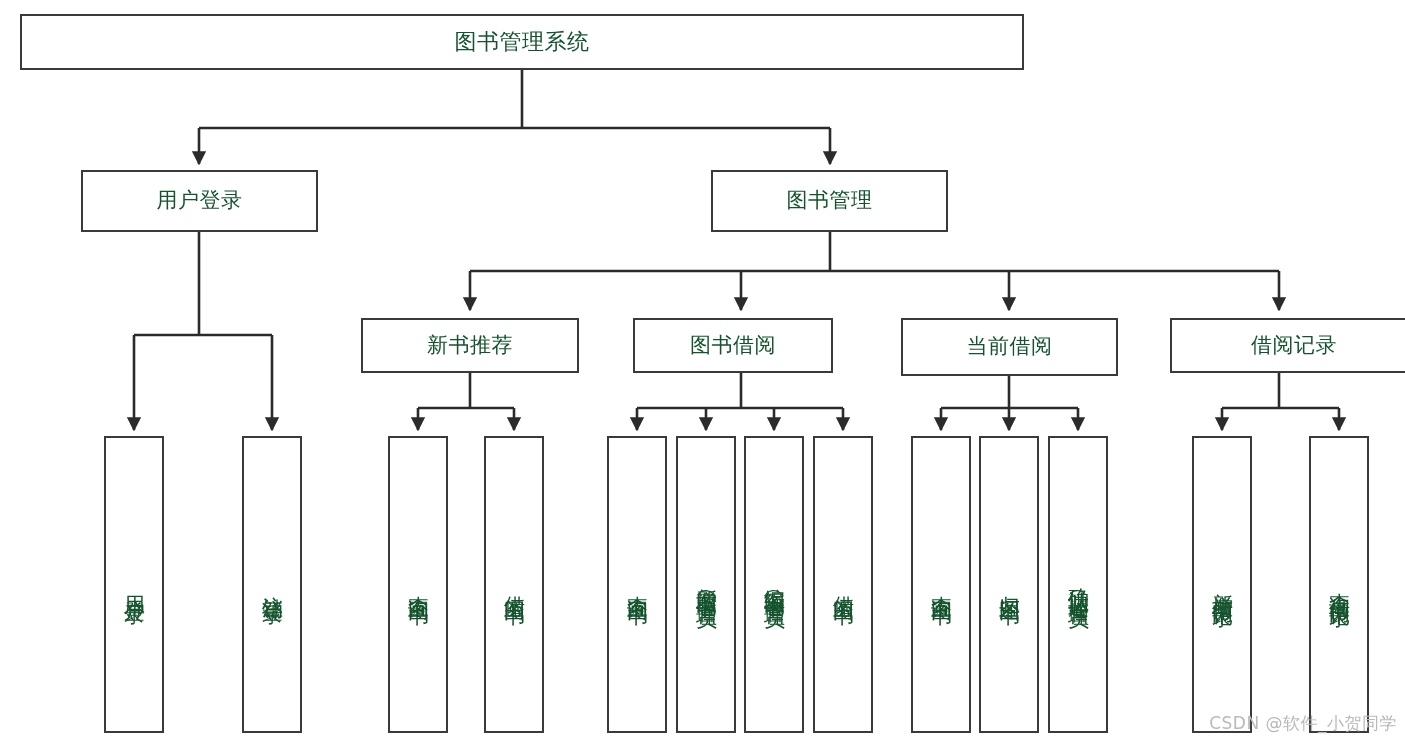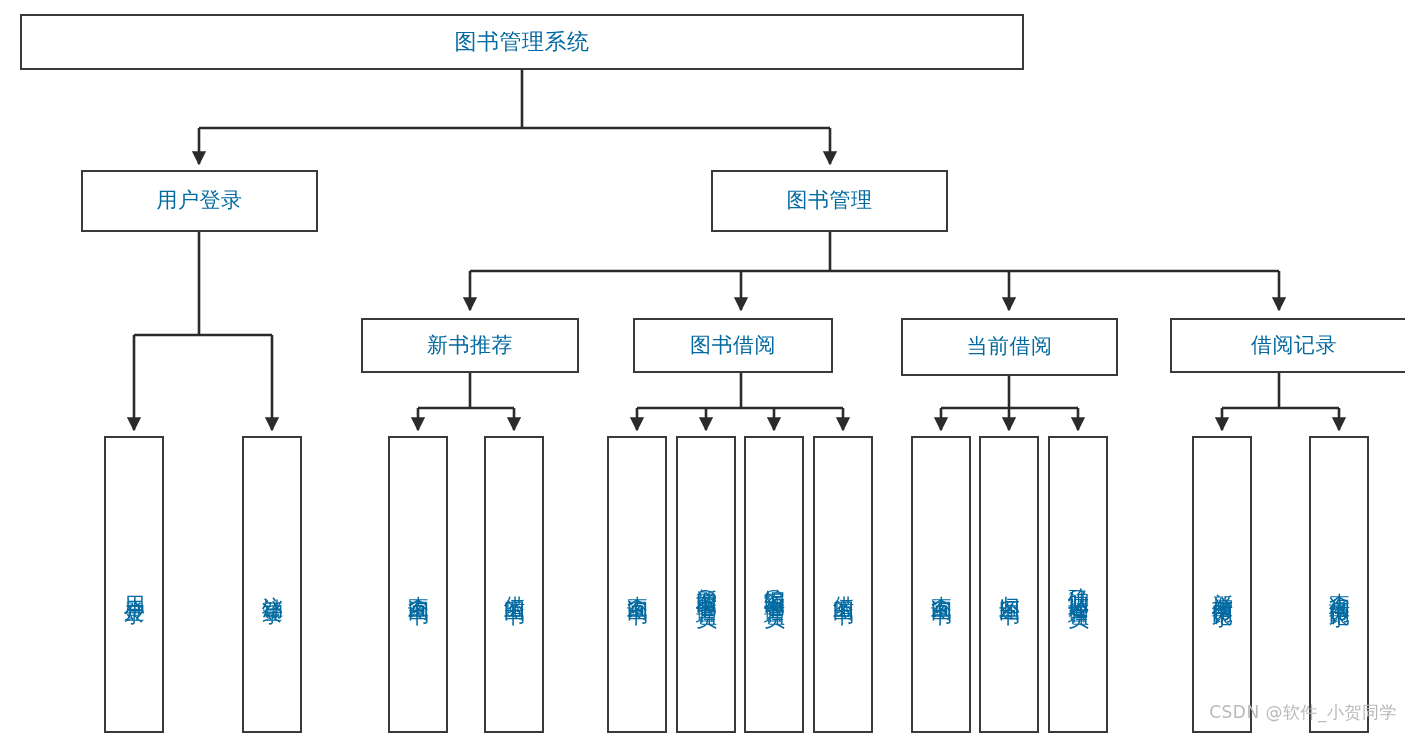--- a/index.html
+++ b/index.html
@@ -27,21 +27,21 @@
     pointer-events: none;
   }
   .node {
     position: absolute;
     box-sizing: border-box;
     background: #ffffff;
     border: 2px solid #3a3a3a;
     display: flex;
     align-items: center;
     justify-content: center;
-    color: #0369a1;
+    color: #14532d;
     z-index: 2;
   }
   .node .label {
     display: block;
     text-align: center;
     line-height: 1.12;
     letter-spacing: 0.5px;
   }
   
   .node.horiz .label {
@@ -61,21 +61,21 @@
     writing-mode: vertical-rl;
     text-orientation: upright;
     font-size: 21px;
     line-height: 1.0;
     letter-spacing: 3px;
     max-height: 280px;
   }
   .watermark {
     position: absolute;
     right: 8px;
-    bottom: 23px;
+    bottom: 12px;
     font-size: 17px;
     color: #b9b9b9;
     white-space: nowrap;
     z-index: 5;
     letter-spacing: 0.5px;
   }
 </style>
 </head>
 <body>
 

